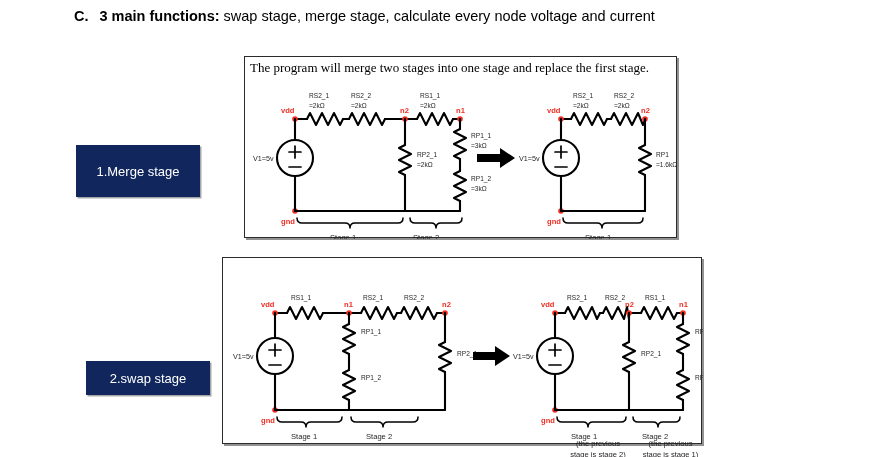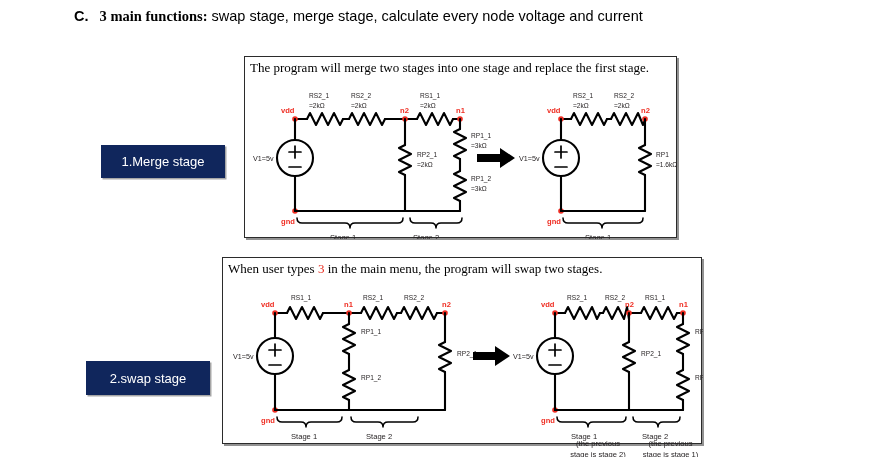--- a/index.html
+++ b/index.html
@@ -25,40 +25,39 @@
     font-size: 14.5px;
     color: #000;
     white-space: nowrap;
   }
   #heading .letter {
     font-weight: bold;
     margin-right: 11px;
   }
   #heading .strong {
     font-weight: bold;
-    font-family: Liberation Serif, serif;
   }
 
   
   .badge {
     position: absolute;
     background: #10265c;
     color: #ffffff;
     font-size: 13px;
     font-family: "Liberation Sans", sans-serif;
     display: flex;
     align-items: center;
     justify-content: center;
     box-shadow: 1.5px 1.5px 0 rgba(0,0,0,0.35);
   }
   #badge-merge {
-    left: 101px;
+    left: 76px;
     top: 145px;
     width: 124px;
-    height: 33px;
+    height: 52px;
   }
   #badge-swap {
     left: 86px;
     top: 323px;
     width: 124px;
     height: 34px;
     margin-top: 38px;
   }
 
   
@@ -235,23 +234,20 @@
       <text class="t-lbl" x="411" y="100">RP1</text>
       <text class="t-lbl" x="411" y="110">=1.6kΩ</text>
 
       <path class="brace" d="M318,161 q0,5 5,5 L352,166 q5,0 5,5 q0,-5 5,-5 L393,166 q5,0 5,-5"></path>
       <text class="t-stage" x="340" y="183">Stage 1</text>
     </g>
   </svg>
 </div>
 
 <div class="panel" id="panel-swap">
-  <div class="panel-caption">
-    <span>When user types </span><span class="hl">3</span><span> in the main menu, the program will swap two stages.</span>
-  </div>
 
   <svg class="svg-stage" width="480" height="187" viewBox="0 0 480 187">
 
     <g>
 
       <path class="wire" d="M52,55 L64,55"></path>
       <path class="res" d="M64,55 L67,49 L73,61 L79,49 L85,61 L91,49 L97,61 L100,55"></path>
       <path class="wire" d="M100,55 L126,55"></path>
 
       <path class="wire" d="M126,55 L138,55"></path>

